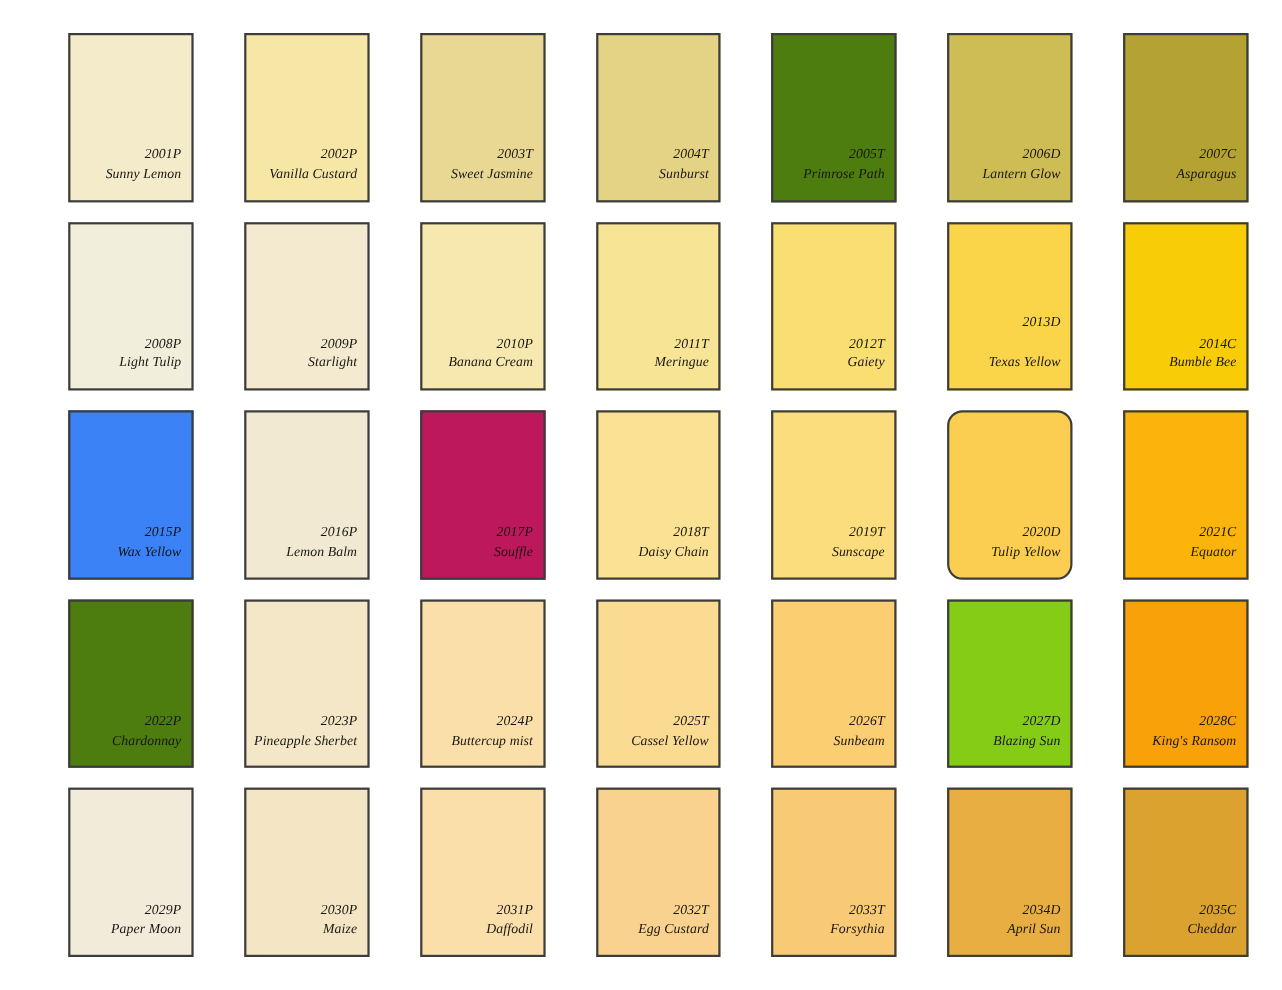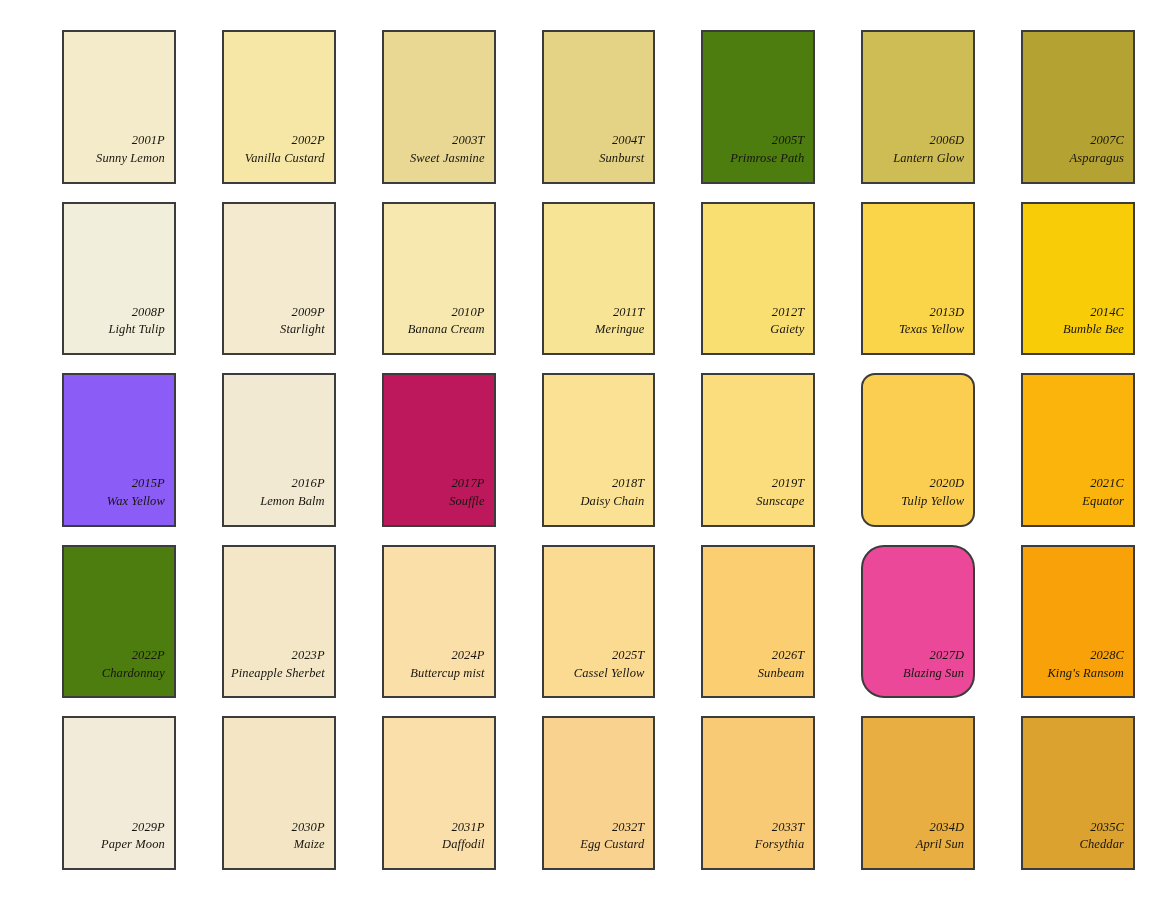--- a/index.html
+++ b/index.html
@@ -96,29 +96,29 @@
       <div class="swatch-name">Banana Cream</div>
     </div>
     <div class="swatch" style="background: rgb(247, 228, 148); border-color: rgb(60, 60, 60);">
       <div class="swatch-code">2011T</div>
       <div class="swatch-name">Meringue</div>
     </div>
     <div class="swatch" style="background: rgb(249, 222, 114); border-color: rgb(60, 60, 60);">
       <div class="swatch-code">2012T</div>
       <div class="swatch-name">Gaiety</div>
     </div>
-    <div class="swatch" style="background: rgb(250, 212, 73); border-color: rgb(60, 60, 60);">
+    <div class="swatch" style="background: rgb(250, 212, 73); border-color: rgb(60, 60, 60); gap: 20px;">
       <div class="swatch-code">2013D</div>
       <div class="swatch-name">Texas Yellow</div>
     </div>
     <div class="swatch" style="background: rgb(248, 204, 7); border-color: rgb(60, 60, 60);">
       <div class="swatch-code">2014C</div>
       <div class="swatch-name">Bumble Bee</div>
     </div>
-    <div class="swatch" style="background: #8b5cf6; border-color: rgb(60, 60, 60); padding-left: 10px;">
+    <div class="swatch" style="background: #3b82f6; border-color: rgb(60, 60, 60); padding-left: 10px;">
       <div class="swatch-code">2015P</div>
       <div class="swatch-name">Wax Yellow</div>
     </div>
     <div class="swatch" style="background: rgb(242, 233, 210); border-color: rgb(60, 60, 60);">
       <div class="swatch-code">2016P</div>
       <div class="swatch-name">Lemon Balm</div>
     </div>
     <div class="swatch" style="background: #be185d; border-color: rgb(60, 60, 60);">
       <div class="swatch-code">2017P</div>
       <div class="swatch-name">Souffle</div>
@@ -152,21 +152,21 @@
       <div class="swatch-name">Buttercup mist</div>
     </div>
     <div class="swatch" style="background: rgb(251, 218, 146); border-color: rgb(60, 60, 60);">
       <div class="swatch-code">2025T</div>
       <div class="swatch-name">Cassel Yellow</div>
     </div>
     <div class="swatch" style="background: rgb(252, 206, 114); border-color: rgb(60, 60, 60);">
       <div class="swatch-code">2026T</div>
       <div class="swatch-name">Sunbeam</div>
     </div>
-    <div class="swatch" style="background: #ec4899; border-color: rgb(60, 60, 60); border-radius: 23px;">
+    <div class="swatch" style="background: #84cc16; border-color: rgb(60, 60, 60);">
       <div class="swatch-code">2027D</div>
       <div class="swatch-name">Blazing Sun</div>
     </div>
     <div class="swatch" style="background: rgb(249, 161, 8); border-color: rgb(60, 60, 60);">
       <div class="swatch-code">2028C</div>
       <div class="swatch-name">King's Ransom</div>
     </div>
     <div class="swatch" style="background: rgb(242, 235, 218); border-color: rgb(60, 60, 60);">
       <div class="swatch-code">2029P</div>
       <div class="swatch-name">Paper Moon</div>

